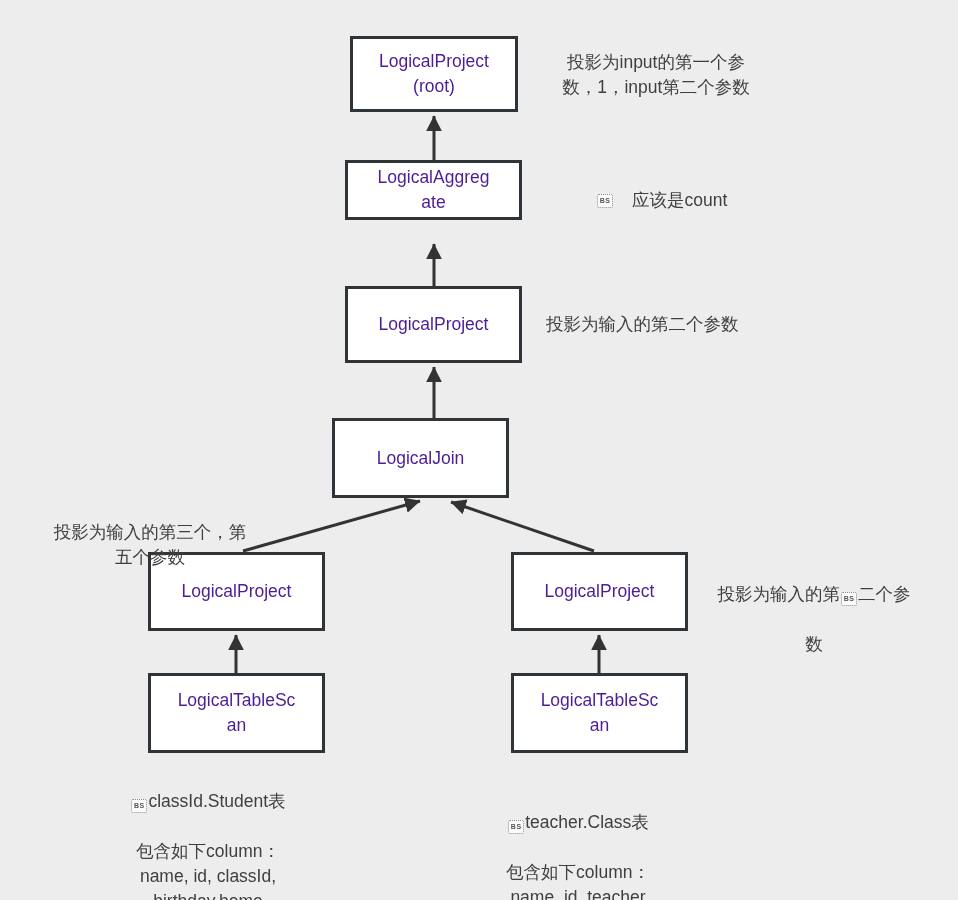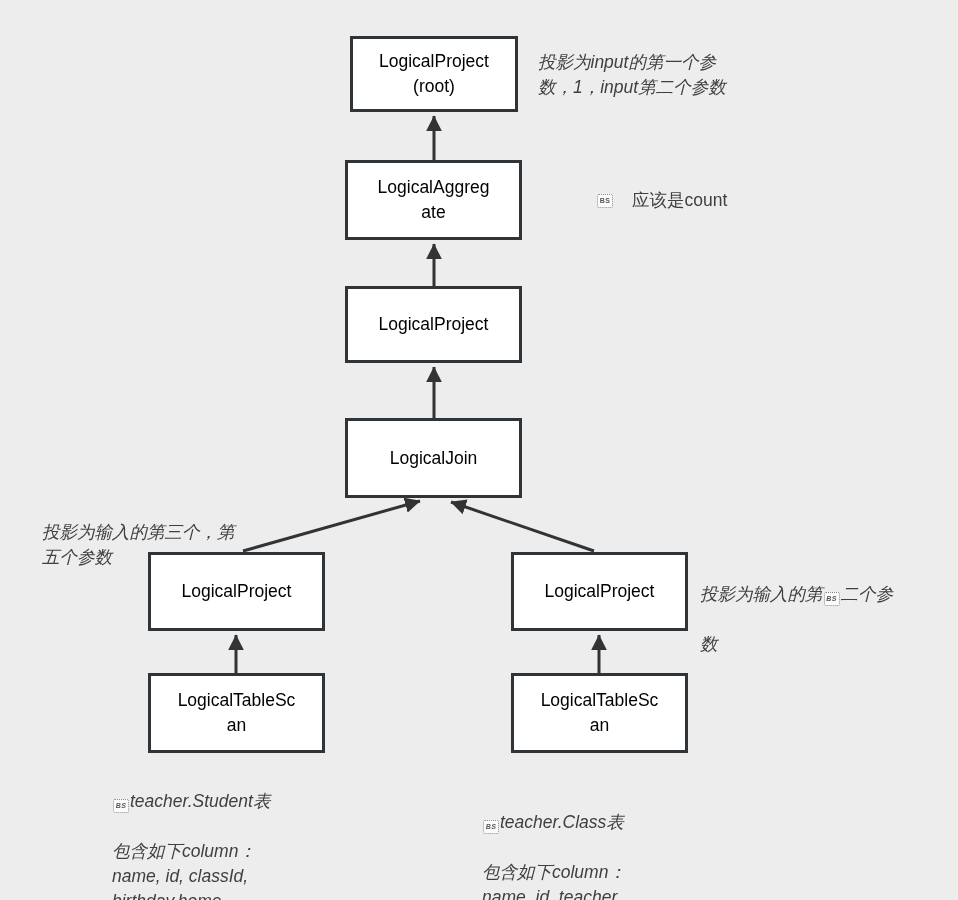--- a/index.html
+++ b/index.html
@@ -26,31 +26,31 @@
     position: absolute;
     box-sizing: border-box;
     background: #ffffff;
     border: 3px solid #2f3439;
     display: flex;
     align-items: center;
     justify-content: center;
     text-align: center;
     font-size: 17.5px;
     line-height: 25px;
-    color: #000000;
+    color: #4c1d95;
     white-space: pre-line;
   }
   .note {
     position: absolute;
     font-size: 17.5px;
     line-height: 25px;
     color: #3f3f3f;
     white-space: pre-line;
   }
-  .center { text-align: left; font-style: italic; }
+  .center { text-align: center; }
   .bs {
     display: inline-flex;
     align-items: center;
     justify-content: center;
     box-sizing: border-box;
     width: 16px;
     height: 14px;
     border: 1px dotted #888;
     border-radius: 2px;
     background: #fbfbfb;
@@ -61,23 +61,23 @@
     vertical-align: -1px;
     margin: 0 1px;
     white-space: nowrap;
   }
   .note-row {
     display: flex;
     align-items: center;
   }
   
   #n-root      { left: 350px; top: 36px;  width: 168px; height: 76px; }
-  #n-agg       { left: 345px; top: 160px; width: 177px; height: 80px; }
+  #n-agg       { left: 345px; top: 160px; width: 177px; height: 60px; }
   #n-proj-mid  { left: 345px; top: 286px; width: 177px; height: 77px; }
-  #n-join      { left: 345px; top: 418px; width: 177px; height: 80px; }
+  #n-join      { left: 332px; top: 418px; width: 177px; height: 80px; }
   #n-proj-l    { left: 148px; top: 552px; width: 177px; height: 79px; }
   #n-proj-r    { left: 511px; top: 552px; width: 177px; height: 79px; }
   #n-scan-l    { left: 148px; top: 673px; width: 177px; height: 80px; }
   #n-scan-r    { left: 511px; top: 673px; width: 177px; height: 80px; }
   
   #note-root     { left: 538px; top: 50px;  width: 236px; }
   #note-agg      { left: 596px; top: 188px; gap: 18px; }
   #note-proj-mid { left: 546px; top: 312px; }
   #note-join     { left: 42px;  top: 500px; width: 216px; margin-top: 20px; }
   #note-proj-r   { left: 700px; top: 557px; width: 228px; }
@@ -119,31 +119,32 @@
   <div id="n-scan-r" class="node">LogicalTableSc
 an</div>
 
   <div id="note-root" class="note center">投影为input的第一个参
 数，1，input第二个参数</div>
 
   <div id="note-agg" class="note note-row">
     <span class="bs">BS</span><span>应该是count</span>
   </div>
 
+  <div id="note-proj-mid" class="note">投影为输入的第二个参数</div>
 
   <div id="note-join" class="note center">投影为输入的第三个，第
 五个参数</div>
 
   <div id="note-proj-r" class="note center">
     <div><span>投影为输入的第</span><span class="bs">BS</span><span>二个参</span></div>
     <div>数</div>
   </div>
 
   <div id="note-scan-l" class="note center">
-    <div><span class="bs">BS</span><span>teacher.Student表</span></div>
+    <div><span class="bs">BS</span><span>classId.Student表</span></div>
     <div>包含如下column：
 name, id, classId,
 birthday,home</div>
   </div>
 
   <div id="note-scan-r" class="note center">
     <div><span class="bs">BS</span><span>teacher.Class表</span></div>
     <div>包含如下column：
 name, id, teacher</div>
   </div>

